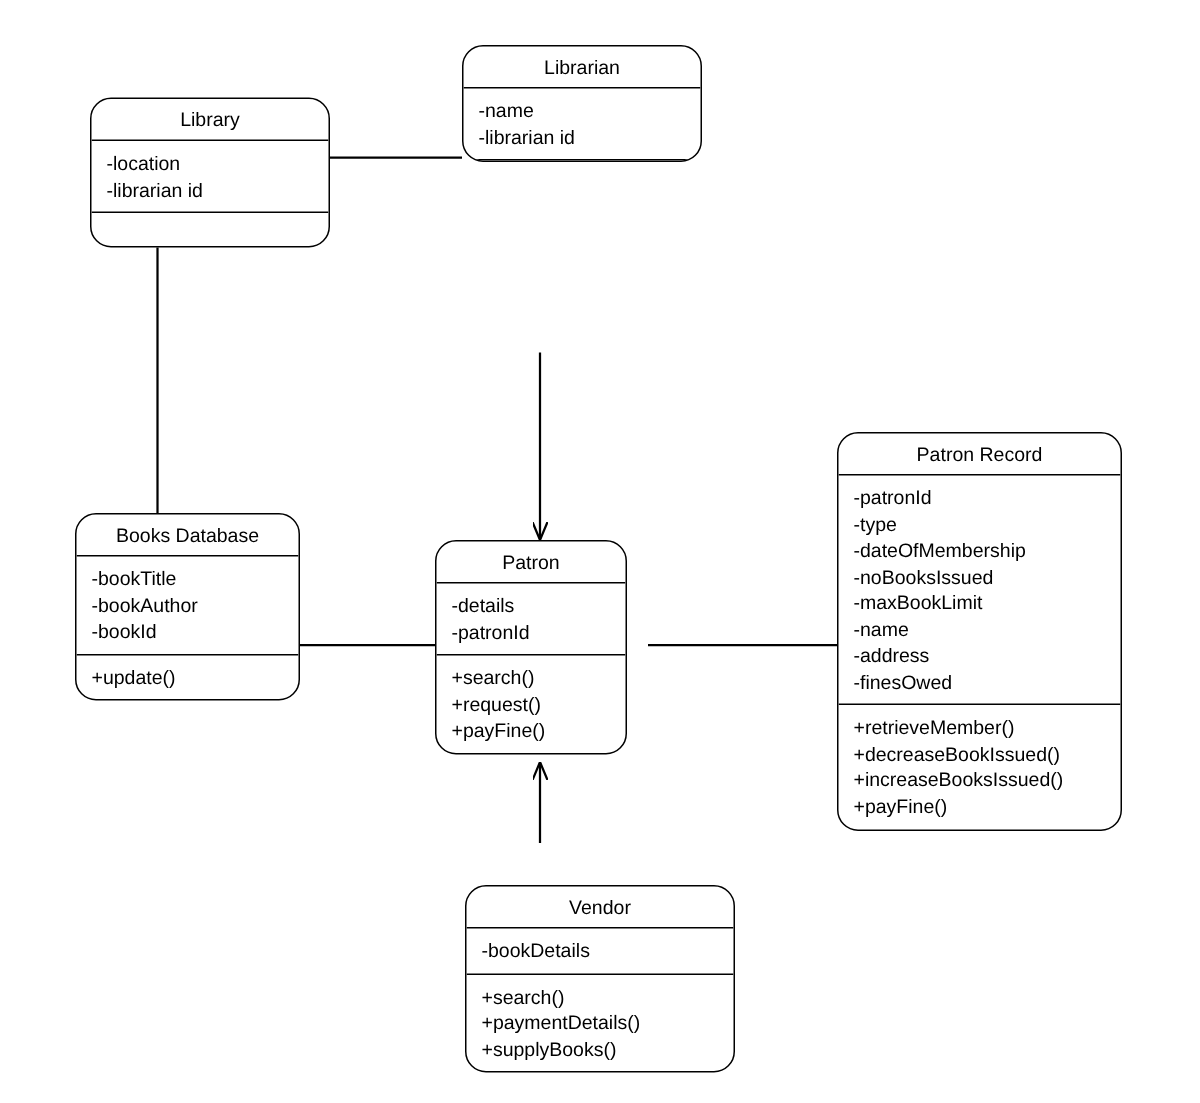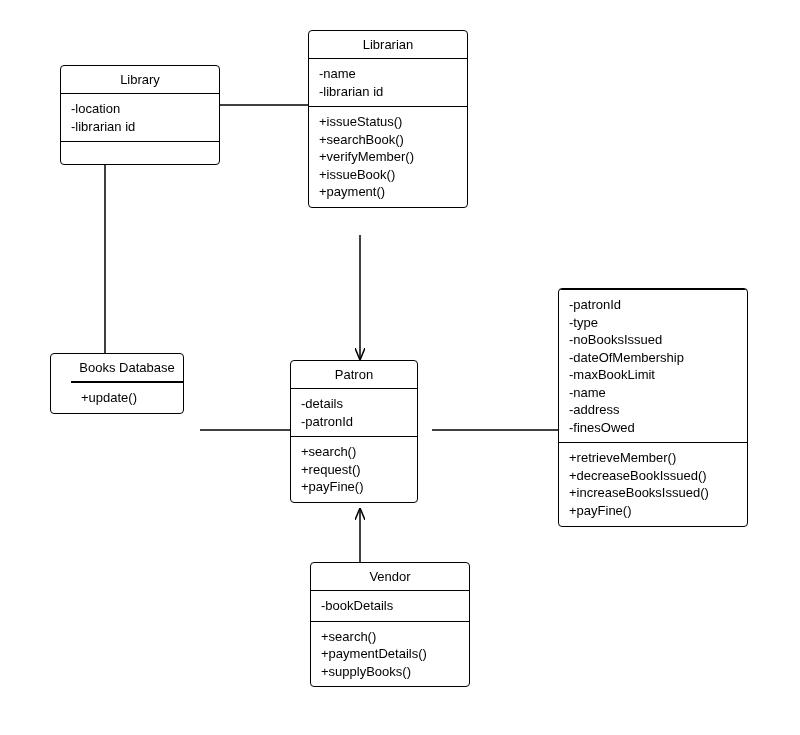--- a/index.html
+++ b/index.html
@@ -13,21 +13,21 @@
     color: #000;
   }
   .canvas {
     position: relative;
     width: 800px;
     height: 735px;
   }
   .class-box {
     position: absolute;
     border: 1.5px solid #000;
-    border-radius: 4px;
+    border-radius: 14px;
     background: #fff;
     box-sizing: border-box;
     overflow: hidden;
   }
   .class-title {
     text-align: center;
     padding: 6px 4px;
     font-size: 13px;
   }
   .divider {
@@ -88,32 +88,30 @@
   </div>
 
   <div class="class-box" style="left:308px; top:30px; width:160px;">
     <div class="class-title">Librarian</div>
     <div class="divider"></div>
     <div class="section">
       <div>-name</div>
       <div>-librarian id</div>
     </div>
     <div class="divider"></div>
-    <div class="section">
-      <div>+issueStatus()</div>
-      <div>+searchBook()</div>
-      <div>+verifyMember()</div>
-      <div>+issueBook()</div>
-      <div>+payment()</div>
-    </div>
   </div>
 
-  <div class="class-box" style="left:50px; top:353px; width:134px;padding-left:20px;">
+  <div class="class-box" style="left:50px; top:342px; width:150px;">
     <div class="class-title">Books Database</div>
     <div class="divider"></div>
+    <div class="section">
+      <div>-bookTitle</div>
+      <div>-bookAuthor</div>
+      <div>-bookId</div>
+    </div>
     <div class="divider"></div>
     <div class="section">
       <div>+update()</div>
     </div>
   </div>
 
   <div class="class-box" style="left:290px; top:360px; width:128px;">
     <div class="class-title">Patron</div>
     <div class="divider"></div>
     <div class="section">
@@ -122,41 +120,42 @@
     </div>
     <div class="divider"></div>
     <div class="section">
       <div>+search()</div>
       <div>+request()</div>
       <div>+payFine()</div>
     </div>
   </div>
 
   <div class="class-box" style="left:558px; top:288px; width:190px;">
+    <div class="class-title">Patron Record</div>
     <div class="divider"></div>
     <div class="section">
       <div>-patronId</div>
       <div>-type</div>
+      <div>-dateOfMembership</div>
       <div>-noBooksIssued</div>
-      <div>-dateOfMembership</div>
       <div>-maxBookLimit</div>
       <div>-name</div>
       <div>-address</div>
       <div>-finesOwed</div>
     </div>
     <div class="divider"></div>
     <div class="section">
       <div>+retrieveMember()</div>
       <div>+decreaseBookIssued()</div>
       <div>+increaseBooksIssued()</div>
       <div>+payFine()</div>
     </div>
   </div>
 
-  <div class="class-box" style="left:310px; top:562px; width:160px;">
+  <div class="class-box" style="left:310px; top:590px; width:180px;">
     <div class="class-title">Vendor</div>
     <div class="divider"></div>
     <div class="section">
       <div>-bookDetails</div>
     </div>
     <div class="divider"></div>
     <div class="section">
       <div>+search()</div>
       <div>+paymentDetails()</div>
       <div>+supplyBooks()</div>

